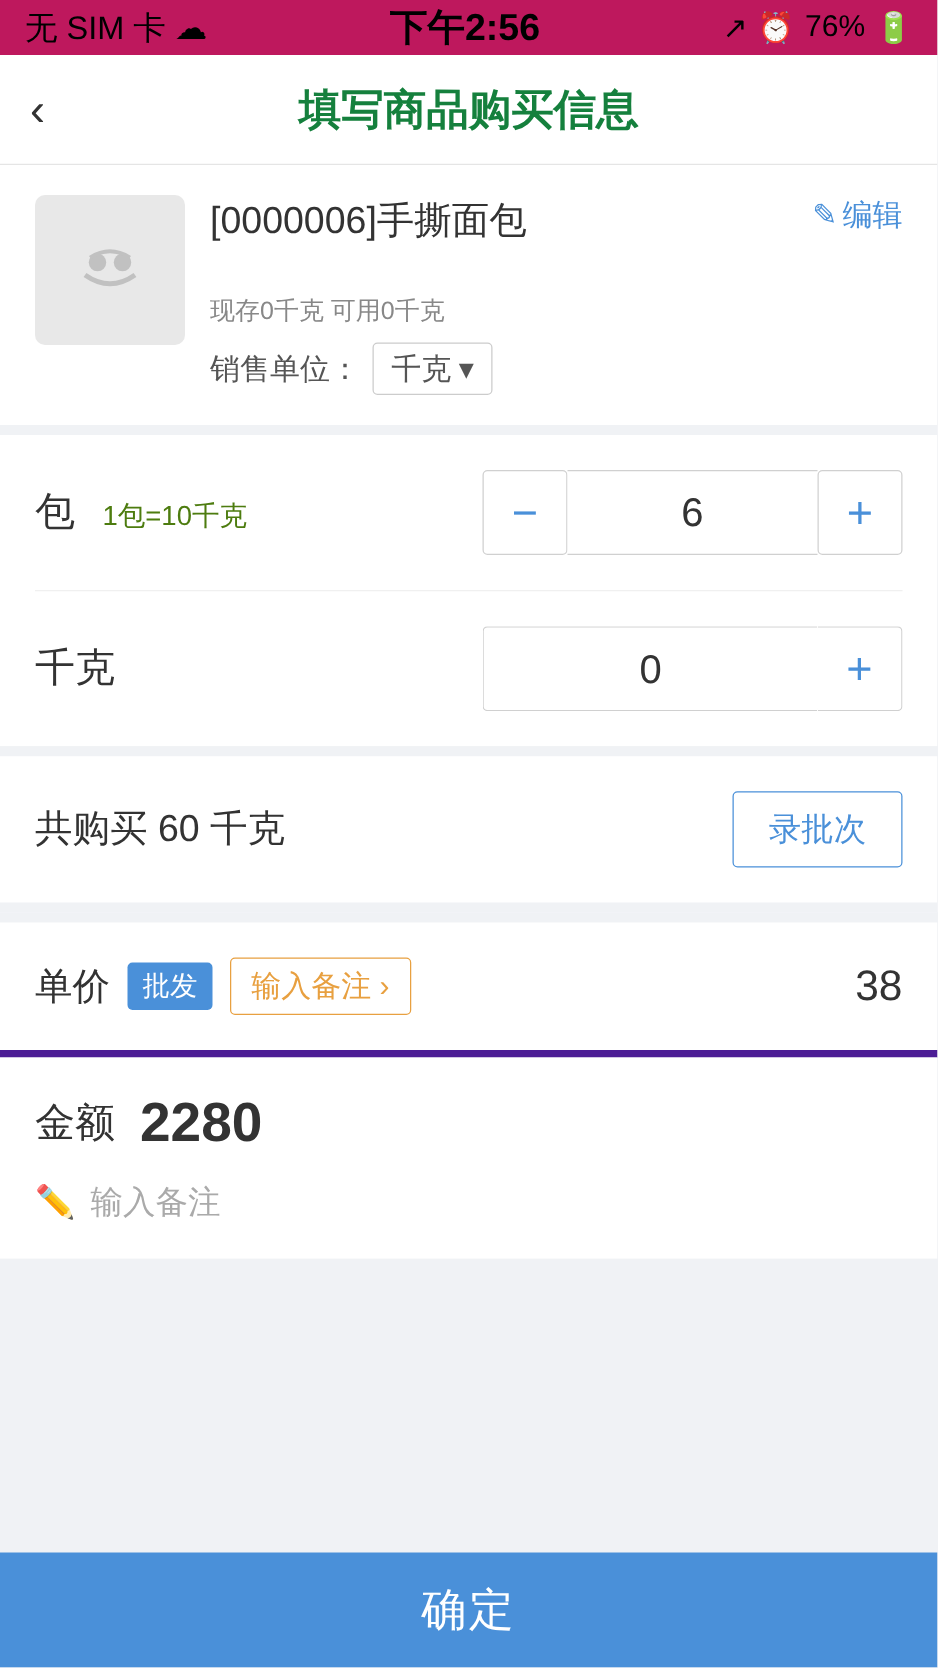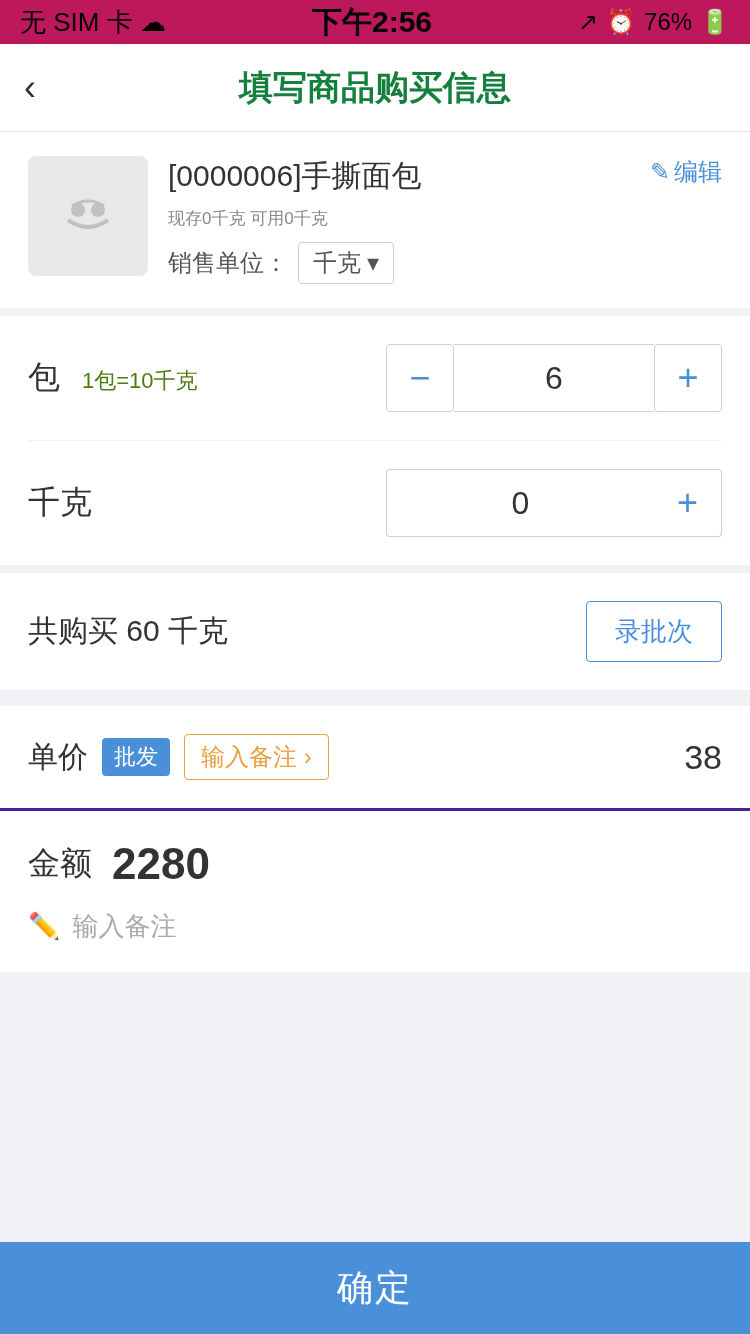--- a/index.html
+++ b/index.html
@@ -73,23 +73,24 @@
     }
     .product-thumb svg { width: 60px; height: 60px; opacity: 0.4; }
     .product-info { flex: 1; }
     .product-name {
       font-size: 30px;
       font-weight: 400;
       color: #333;
       margin-bottom: 10px;
     }
     .product-stock {
-      font-size: 17px;
+      font-size: 20px;
       color: #888;
       margin-bottom: 12px;
+      margin-top: 28px;
     }
     .product-unit-row {
       display: flex;
       align-items: center;
       gap: 10px;
       font-size: 24px;
       color: #555;
     }
     .unit-select {
       border: 1px solid #ccc;
@@ -205,21 +206,21 @@
       cursor: pointer;
     }
 
     
     .price-section {
       background: #fff;
       padding: 28px;
       display: flex;
       align-items: center;
       justify-content: space-between;
-      border-bottom: 3px solid #4c1d95;
+      border-bottom: 6px solid #4c1d95;
     }
     .price-label-group {
       display: flex;
       align-items: center;
       gap: 14px;
     }
     .price-label { font-size: 30px; color: #333; }
     .price-tag-blue {
       background: #4a90d9;
       color: #fff;

